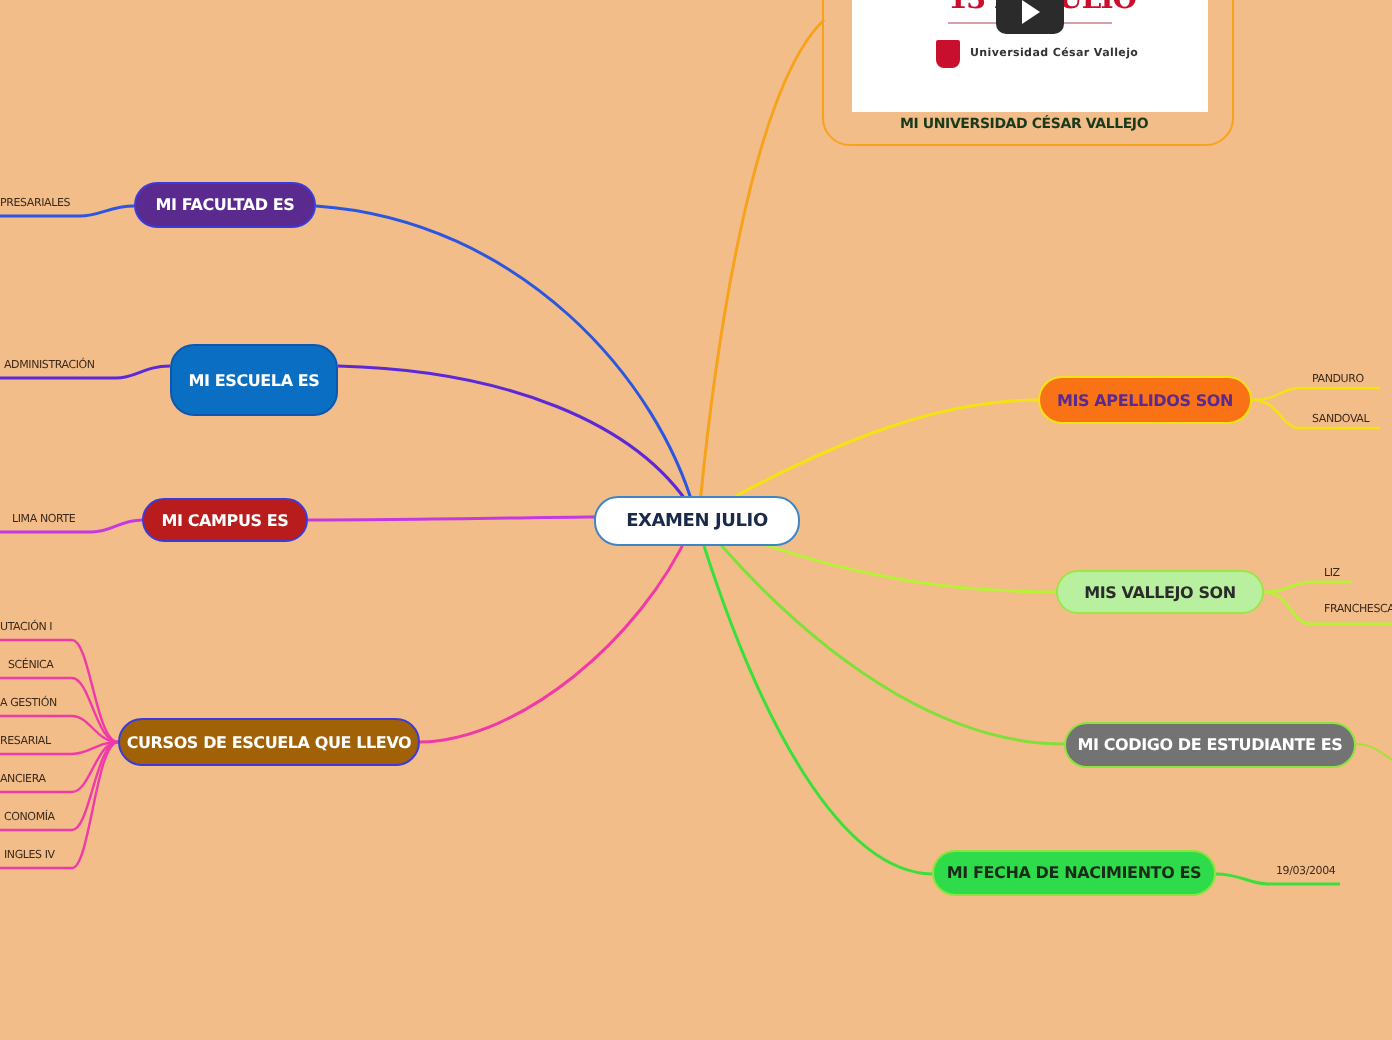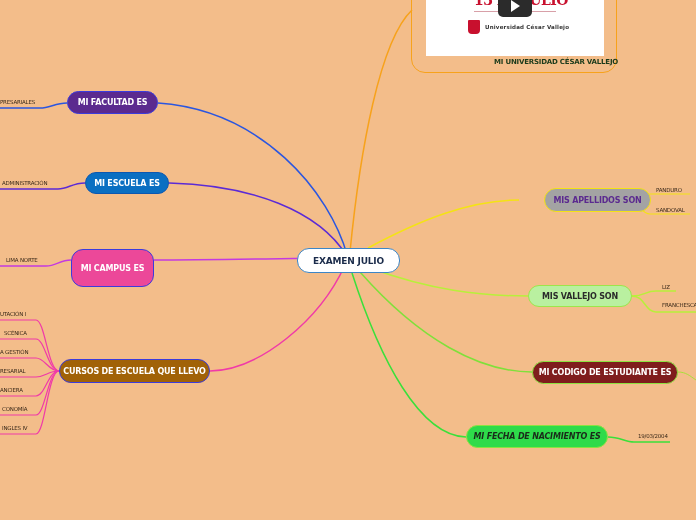--- a/index.html
+++ b/index.html
@@ -2,36 +2,36 @@
 <html><head>
 <meta charset="utf-8">
 <style>
   html,body{margin:0;padding:0;}
   body{width:696px;height:520px;overflow:hidden;background:#f3bd8a;position:relative;font-family:"DejaVu Sans","Liberation Sans",sans-serif;}
   svg.lines{position:absolute;left:0;top:0;}
   .node{position:absolute;box-sizing:border-box;display:flex;align-items:center;justify-content:center;border-radius:12px;font-weight:bold;font-size:8px;letter-spacing:-0.2px;white-space:nowrap;text-align:right;}
   .leaf{position:absolute;font-size:5.5px;color:#3b2a1a;white-space:nowrap;letter-spacing:-0.2px;}
   .center{left:297px;top:248px;width:103px;height:25px;background:#fff;border:1.5px solid #3d86c6;color:#1a2b4a;font-size:9px;border-radius:12px;}
   .facultad{left:67px;top:91px;width:91px;height:23px;background:#5b2a8f;border:1.5px solid #3b3bdc;color:#fff;}
-  .escuela{left:85px;top:172px;width:84px;height:22px;background:#0a6fc2;border:1.5px solid #0d57b0;color:#fff;}
-  .campus{left:71px;top:249px;width:83px;height:38px;background:#ec4899;border:1.5px solid #3b3bdc;color:#fff;}
+  .escuela{left:85px;top:172px;width:84px;height:36px;background:#0a6fc2;border:1.5px solid #0d57b0;color:#fff;}
+  .campus{left:71px;top:249px;width:83px;height:22px;background:#b91c1c;border:1.5px solid #3b3bdc;color:#fff;}
   .cursos{left:59px;top:359px;width:151px;height:24px;background:#a16207;border:1.5px solid #3b3bdc;color:#fff;}
-  .apellidos{left:544px;top:188px;width:107px;height:24px;background:#a3a3a3;border:1.5px solid #f4e314;color:#5b2a8f;}
+  .apellidos{left:519px;top:188px;width:107px;height:24px;background:#f97316;border:1.5px solid #f4e314;color:#5b2a8f;}
   .nombres{left:528px;top:285px;width:104px;height:22px;background:#b9f0a0;border:1.5px solid #9de54a;color:#2b2b2b;}
-  .codigo{left:532px;top:361px;width:146px;height:23px;background:#7f1d1d;border:1.5px solid #8ce340;color:#fff;}
-  .fecha{left:466px;top:425px;width:142px;height:23px;background:#2edb4a;border:1.5px solid #8ce340;color:#1a2b1a;font-style:italic;}
+  .codigo{left:532px;top:361px;width:146px;height:23px;background:#737373;border:1.5px solid #8ce340;color:#fff;}
+  .fecha{left:466px;top:425px;width:142px;height:23px;background:#2edb4a;border:1.5px solid #8ce340;color:#1a2b1a;}
   .univ-frame{position:absolute;left:411px;top:-20px;width:206px;height:93px;border:1.5px solid #f7a21b;border-radius:14px;box-sizing:border-box;}
   .univ-img{position:absolute;left:426px;top:0;width:178px;height:56px;background:#fff;}
   .univ-title-red{position:absolute;left:474px;top:-8px;font-size:14px;color:#c8102e;font-weight:bold;font-family:"DejaVu Serif",serif;letter-spacing:-0.5px;}
   .univ-redline{position:absolute;left:474px;top:11px;width:82px;height:1px;background:#d8a0a8;}
   .play{position:absolute;left:498px;top:-6px;width:34px;height:23px;background:#2b2b2b;border-radius:5px;}
   .play:after{content:"";position:absolute;left:13px;top:6px;border-left:9px solid #fff;border-top:6px solid transparent;border-bottom:6px solid transparent;}
   .logo{position:absolute;left:468px;top:20px;width:12px;height:14px;background:#c8102e;border-radius:1px 1px 4px 4px;}
   .logo-text{position:absolute;left:485px;top:24px;font-size:5.5px;color:#333;font-weight:bold;letter-spacing:0.2px;}
-  .univ-label{position:absolute;left:450px;top:58px;font-size:7px;font-weight:bold;color:#1a3a1a;white-space:nowrap;letter-spacing:-0.2px;margin-left:44px;}
+  .univ-label{position:absolute;left:450px;top:58px;font-size:7px;font-weight:bold;color:#1a3a1a;white-space:nowrap;letter-spacing:-0.2px;}
 </style>
 </head>
 <body>
 
 <svg class="lines" width="696" height="520">
 
   <path d="M348 258 C330 190, 260 110, 158 103" stroke="#2a56e0" stroke-width="1.5" fill="none"></path>
   <path d="M348 258 C320 210, 250 185, 169 183" stroke="#5b2ad6" stroke-width="1.5" fill="none"></path>
   <path d="M348 258 C300 258, 220 260, 154 260" stroke="#c43ae0" stroke-width="1.5" fill="none"></path>
   <path d="M345 265 C320 320, 260 370, 210 371" stroke="#f03aa8" stroke-width="1.5" fill="none"></path>

